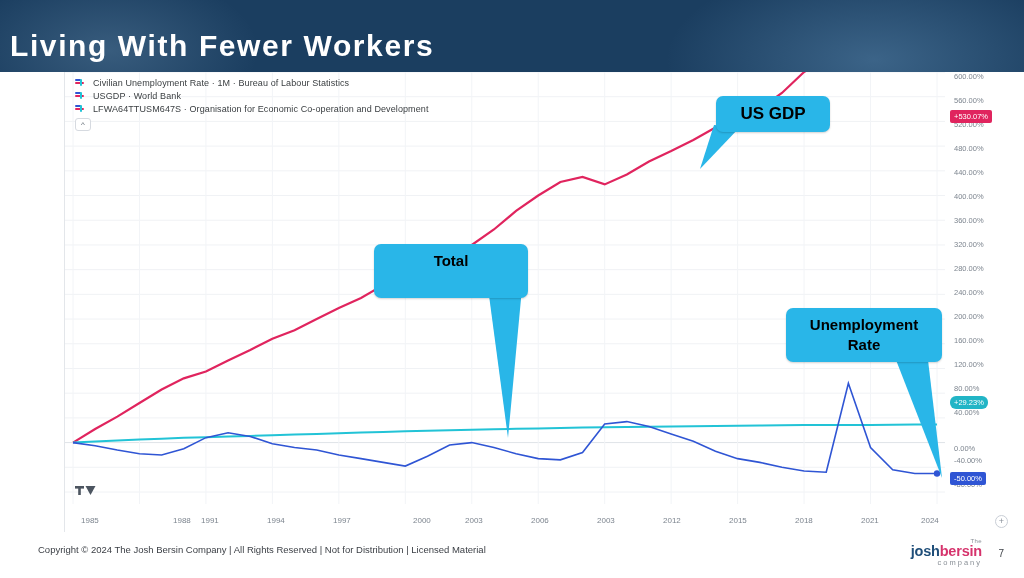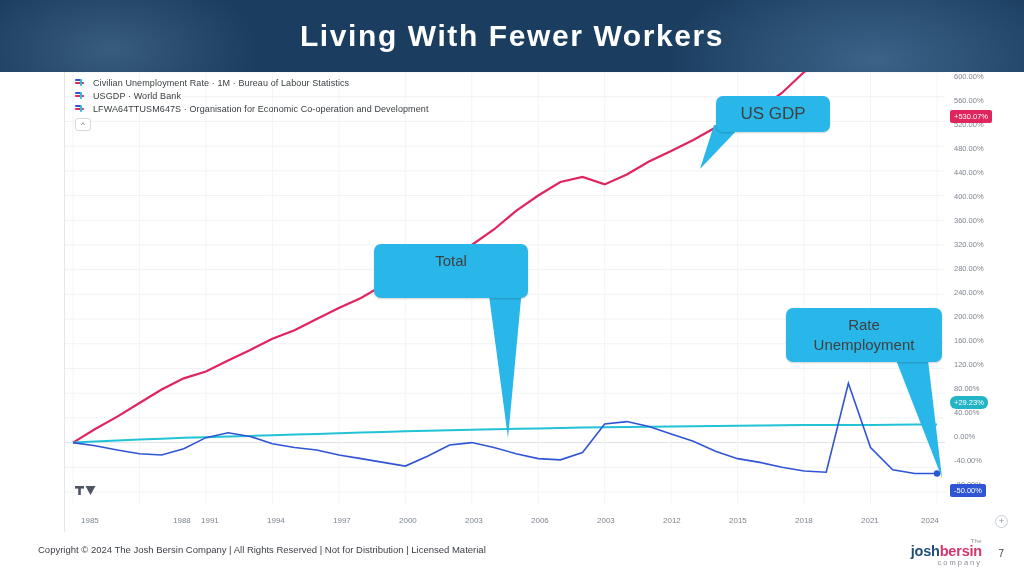--- a/index.html
+++ b/index.html
@@ -30,22 +30,21 @@
   .header .bg-glow{
     position:absolute; right:-60px; top:-40px; width:420px; height:200px;
     background:radial-gradient(ellipse at center, rgba(120,170,210,.35), rgba(120,170,210,0) 70%);
   }
   .header .bg-glow2{
     position:absolute; left:-40px; top:-30px; width:300px; height:160px;
     background:radial-gradient(ellipse at center, rgba(160,200,230,.22), rgba(160,200,230,0) 70%);
   }
   .header h1 {
     position:relative;
-    margin:0; padding:0;
-    text-align:center;
+    margin:10px; padding:0;
     line-height:72px;
     color:#ffffff;
     font-size:30px;
     font-weight:bold;
     letter-spacing:1.6px;
   }
 
   
   .chart-wrap {
     position:absolute; left:64px; top:72px; width:960px; height:460px;
@@ -110,22 +109,22 @@
   .plus-btn {
     position:absolute; right:16px; top:443px; width:13px; height:13px;
     border:1px solid #c9ced6; border-radius:50%; color:#8a919b;
     font-size:9px; line-height:11px; text-align:center; background:#fff;
   }
 
   
   .callout {
     position:absolute;
     background:#29b6e8;
-    color:#404040;
-    font-weight:normal;
+    color:#000000;
+    font-weight:bold;
     text-align:center;
     border-radius:7px;
     box-shadow:0 1px 2px rgba(0,0,0,.18);
     z-index:8;
   }
   .callout span { display:block; }
   .pointer { position:absolute; z-index:7; }
 
   
   .footer {
@@ -260,36 +259,36 @@
       <span style="top:120px;">400.00%</span>
       <span style="top:144px;">360.00%</span>
       <span style="top:168px;">320.00%</span>
       <span style="top:192px;">280.00%</span>
       <span style="top:216px;">240.00%</span>
       <span style="top:240px;">200.00%</span>
       <span style="top:264px;">160.00%</span>
       <span style="top:288px;">120.00%</span>
       <span style="top:312px;">80.00%</span>
       <span style="top:336px;">40.00%</span>
-      <span style="top:360px;">0.00%</span>
+      <span style="top:372px;">0.00%</span>
       <span style="top:384px;">-40.00%</span>
       <span style="top:408px;">-80.00%</span>
 
       <div class="badge gdp" style="top:38px;">+530.07%</div>
       <div class="badge emp" style="top:324px;border-radius:6px;">+29.23%</div>
-      <div class="badge unemp" style="top:400px;margin-top:12px;">-50.00%</div>
+      <div class="badge unemp" style="top:400px;">-50.00%</div>
     </div>
 
     <div class="xaxis">
       <span style="left:16px;">1985</span>
       <span style="left:72px;margin-left:36px;">1988</span>
       <span style="left:136px;">1991</span>
       <span style="left:202px;">1994</span>
       <span style="left:268px;">1997</span>
-      <span style="left:334px;">2000</span>
+      <span style="left:348px;">2000</span>
       <span style="left:400px;">2003</span>
       <span style="left:466px;">2006</span>
       <span style="left:532px;">2003</span>
       <span style="left:598px;">2012</span>
       <span style="left:664px;">2015</span>
       <span style="left:730px;">2018</span>
       <span style="left:796px;">2021</span>
       <span style="left:856px;">2024</span>
     </div>
 
@@ -308,22 +307,22 @@
   <polygon points="0,0 34,0 20,150" fill="#29b6e8"></polygon>
 </svg>
 <div class="callout" style="left:374px; top:244px; width:154px; height:54px; font-size:15px; line-height:20px; padding-top:7px;">
   <span>Total</span>
 </div>
 
 <svg class="pointer" style="left:896px; top:360px; width:60px; height:130px;">
   <polygon points="0,0 32,0 46,118" fill="#29b6e8"></polygon>
 </svg>
 <div class="callout" style="left:786px; top:308px; width:156px; height:54px; font-size:15px; line-height:20px; padding-top:7px;">
+  <span>Unemployment</span>
   <span>Rate</span>
-  <span>Unemployment</span>
 </div>
 
 <div class="footer">
   <div class="copy">Copyright © 2024 The Josh Bersin Company | All Rights Reserved | Not for Distribution | Licensed Material</div>
   <div class="brand">
     <div class="the">The</div>
     <div class="name"><span>josh</span><span class="bersin">bersin</span></div>
     <div class="co">company</div>
   </div>
   <div class="pagenum">7</div>

